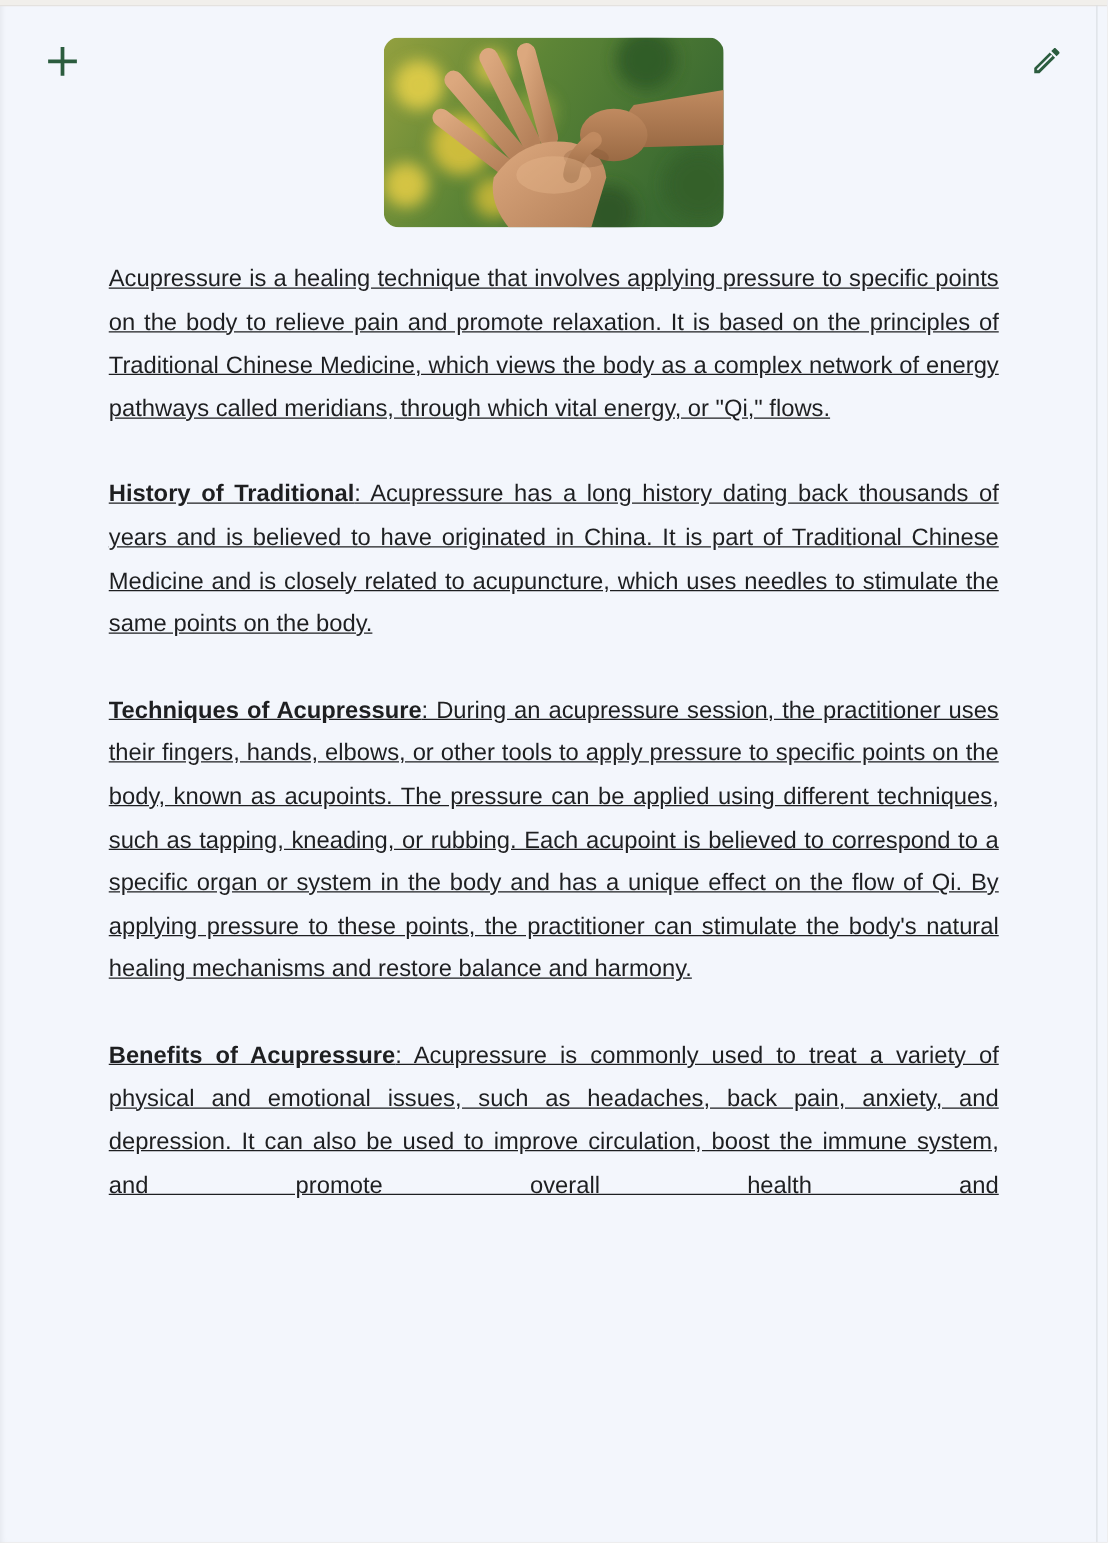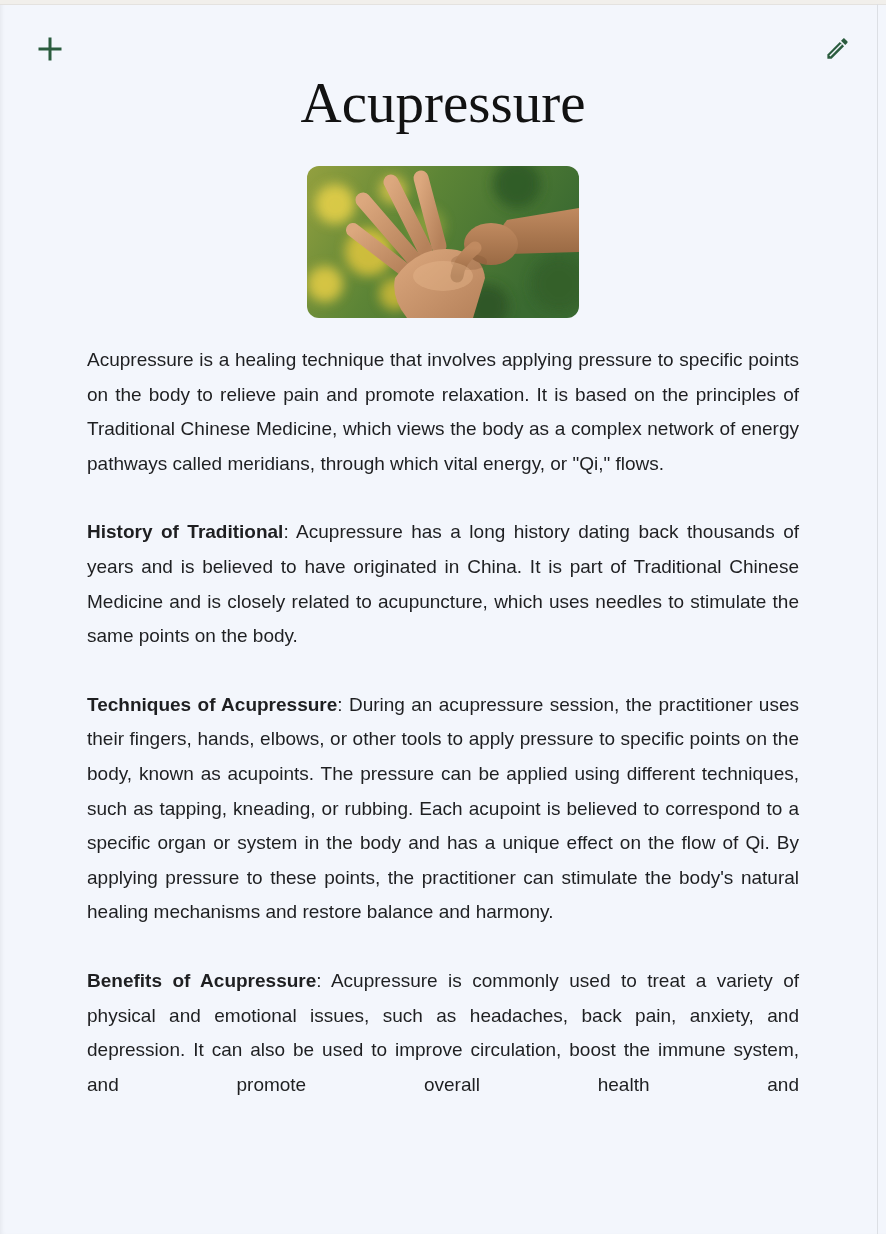--- a/index.html
+++ b/index.html
@@ -30,21 +30,21 @@
     font-size:57px; line-height:1.16; color:#121212;
     letter-spacing:0;
   }
   .hero {
     margin:30px auto 0; width:272px; height:152px;
     border-radius:12px; overflow:hidden; display:block;
   }
   .hero svg { display:block; }
   .content {
     margin:25px 87px 0; color:#1e1f21;
-    font-size:19px; line-height:34.6px; text-align:justify;
+    font-size:19px; line-height:34.6px; text-align:justify;text-decoration:underline;
   }
   .content p { margin:0 0 34px; }
   .content b { font-weight:700; }
   .content p.flow-cut { text-align-last: justify; margin-bottom:0; }
 </style>
 </head>
 <body>
 
 <div class="page">
   <div class="top-strip"></div>
@@ -61,21 +61,20 @@
   <button class="icon-btn edit">
     <span>
       <svg width="27" height="27" viewBox="0 0 24 24">
         <path fill="#2b5c3e" d="M3 17.25V21h3.75L17.81 9.94l-3.75-3.75L3 17.25z"></path>
         <path fill="#2b5c3e" d="M20.71 7.04c.39-.39.39-1.02 0-1.41l-2.34-2.34c-.39-.39-1.02-.39-1.41 0l-1.83 1.83 3.75 3.75 1.83-1.83z"></path>
         <line x1="5.2" y1="18.6" x2="15.6" y2="8.2" stroke="#f3f6fc" stroke-width="1.3"></line>
       </svg>
     </span>
   </button>
 
-  <h1 class="title">Acupressure</h1>
 
   <figure class="hero" style="margin-left:auto;margin-right:auto;">
     <svg width="272" height="152" viewBox="0 0 272 152" preserveAspectRatio="none">
       <defs>
         <linearGradient id="g-bg" x1="0" y1="0" x2="1" y2="0.35">
           <stop offset="0" stop-color="#93a03f"></stop>
           <stop offset="0.45" stop-color="#5d8536"></stop>
           <stop offset="1" stop-color="#3a6a31"></stop>
         </linearGradient>
         <linearGradient id="g-skin" x1="0" y1="0" x2="1" y2="1">

